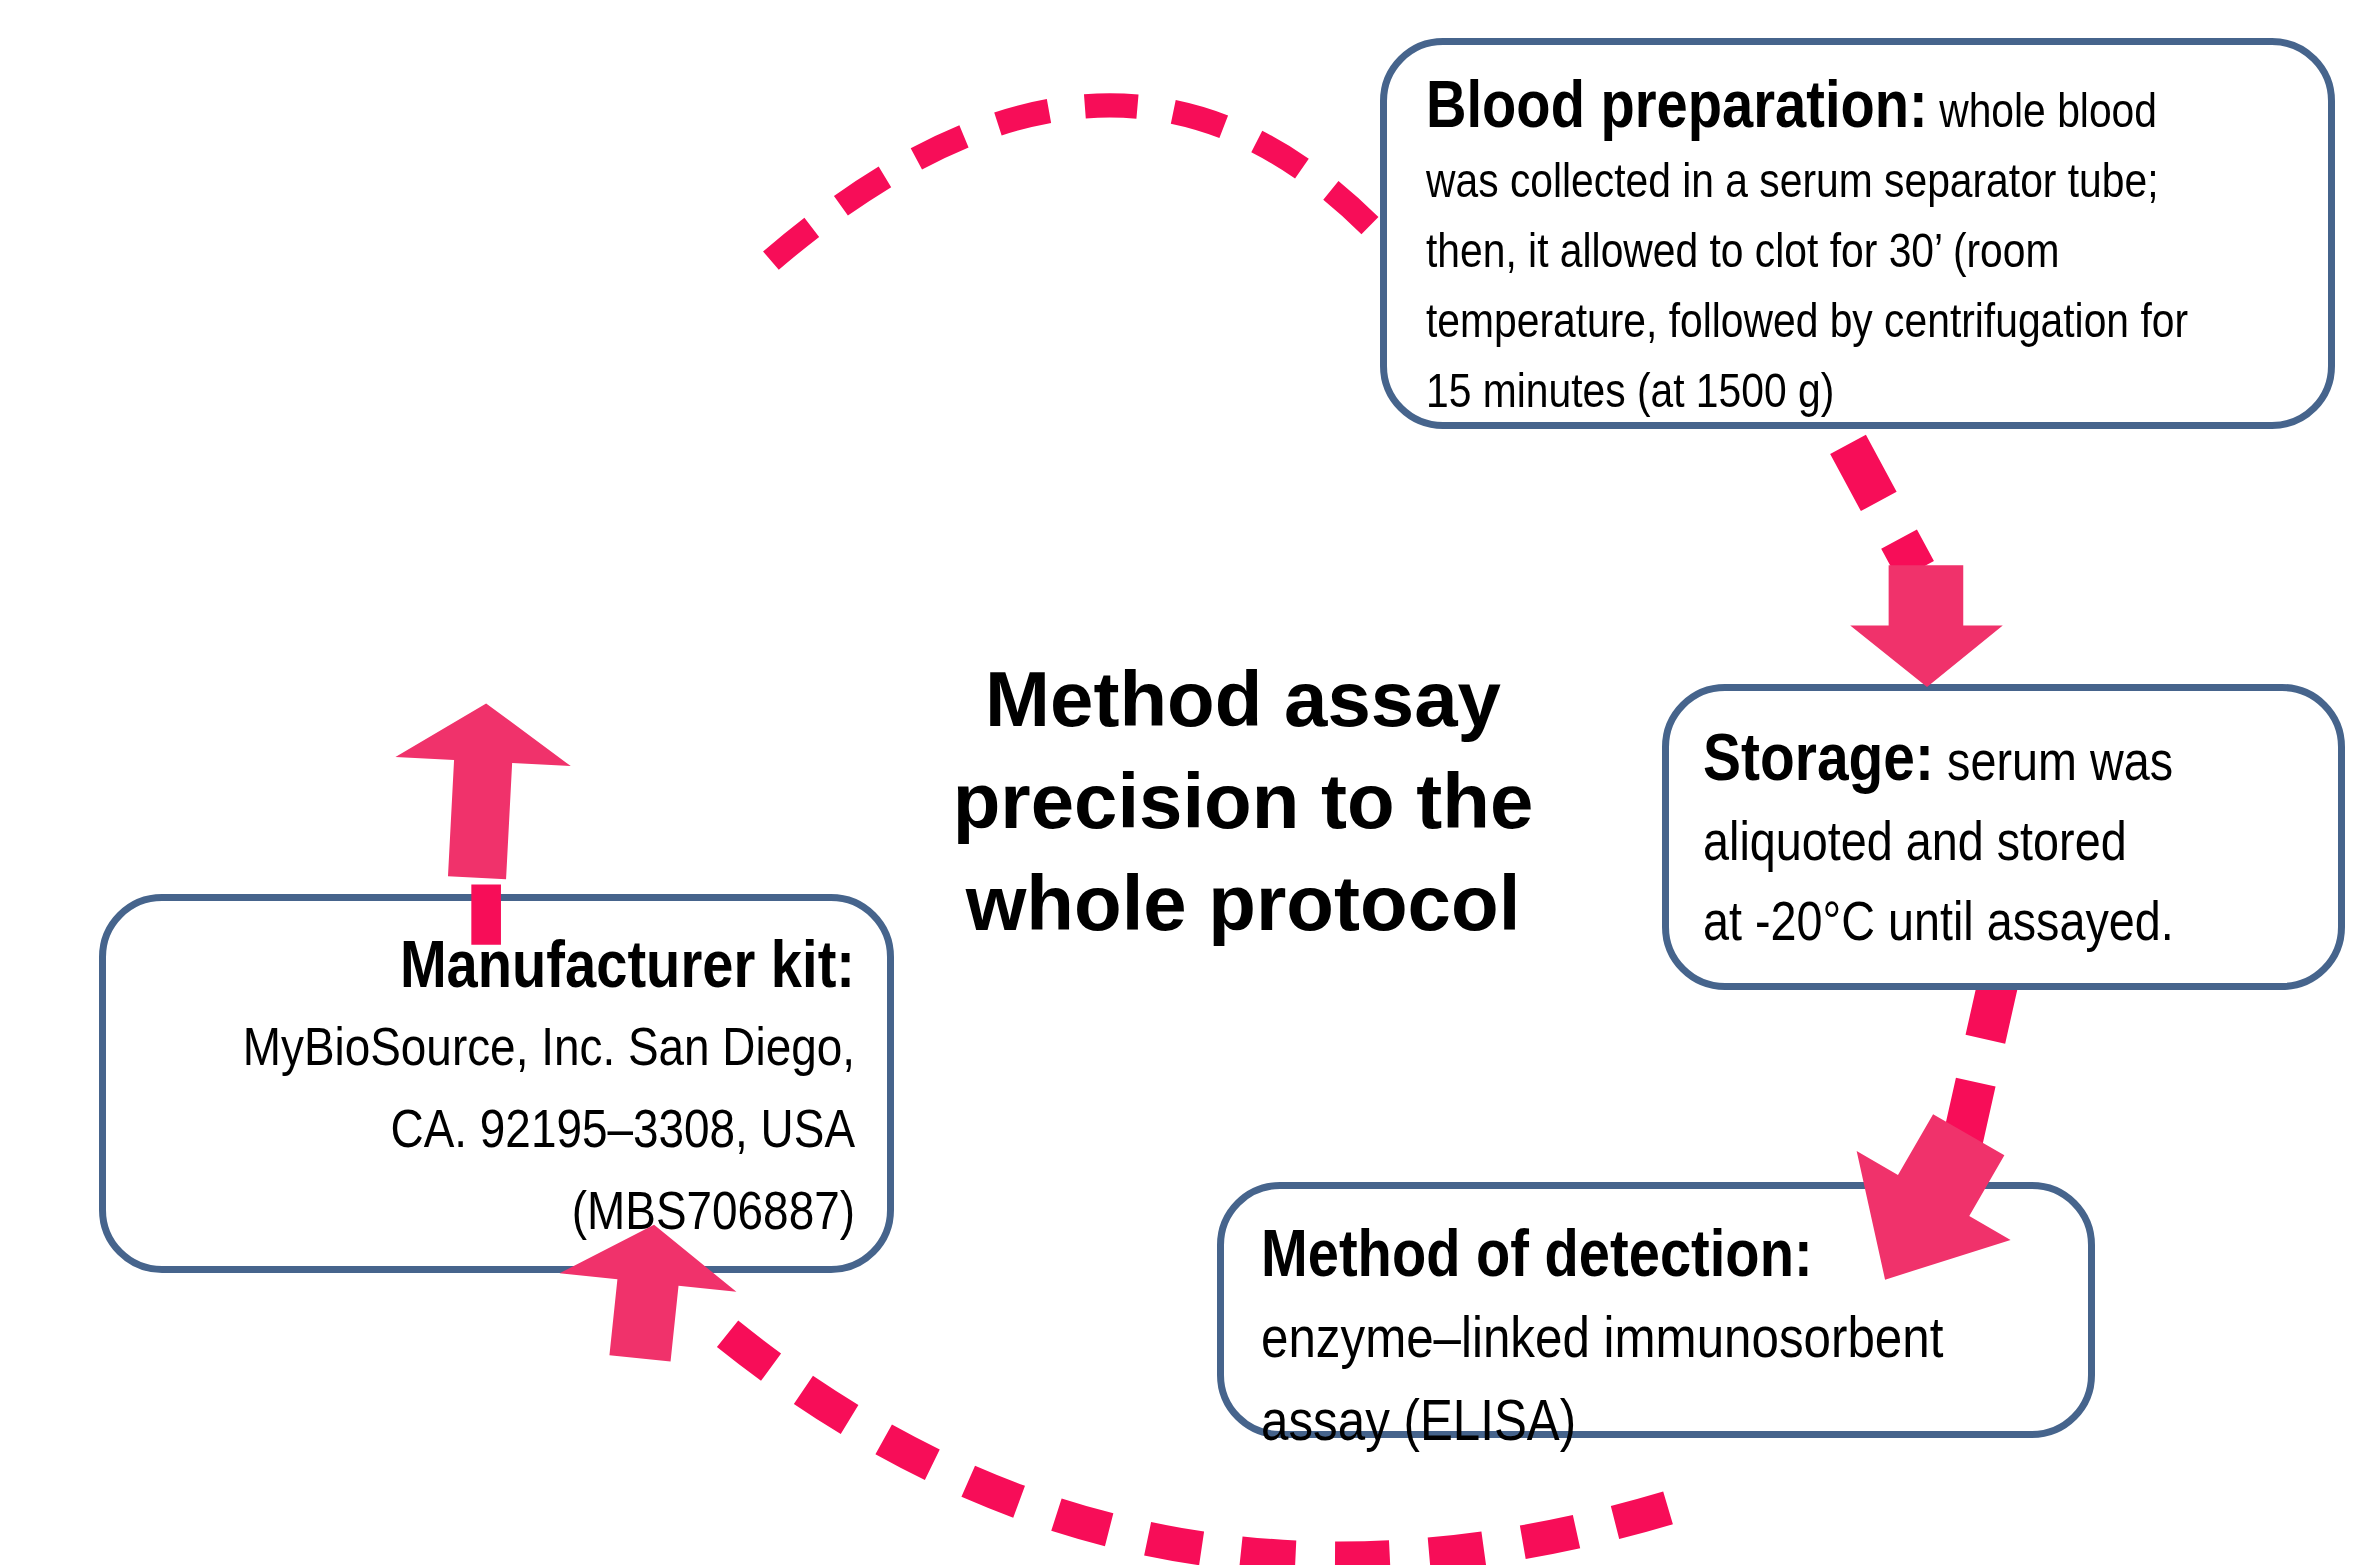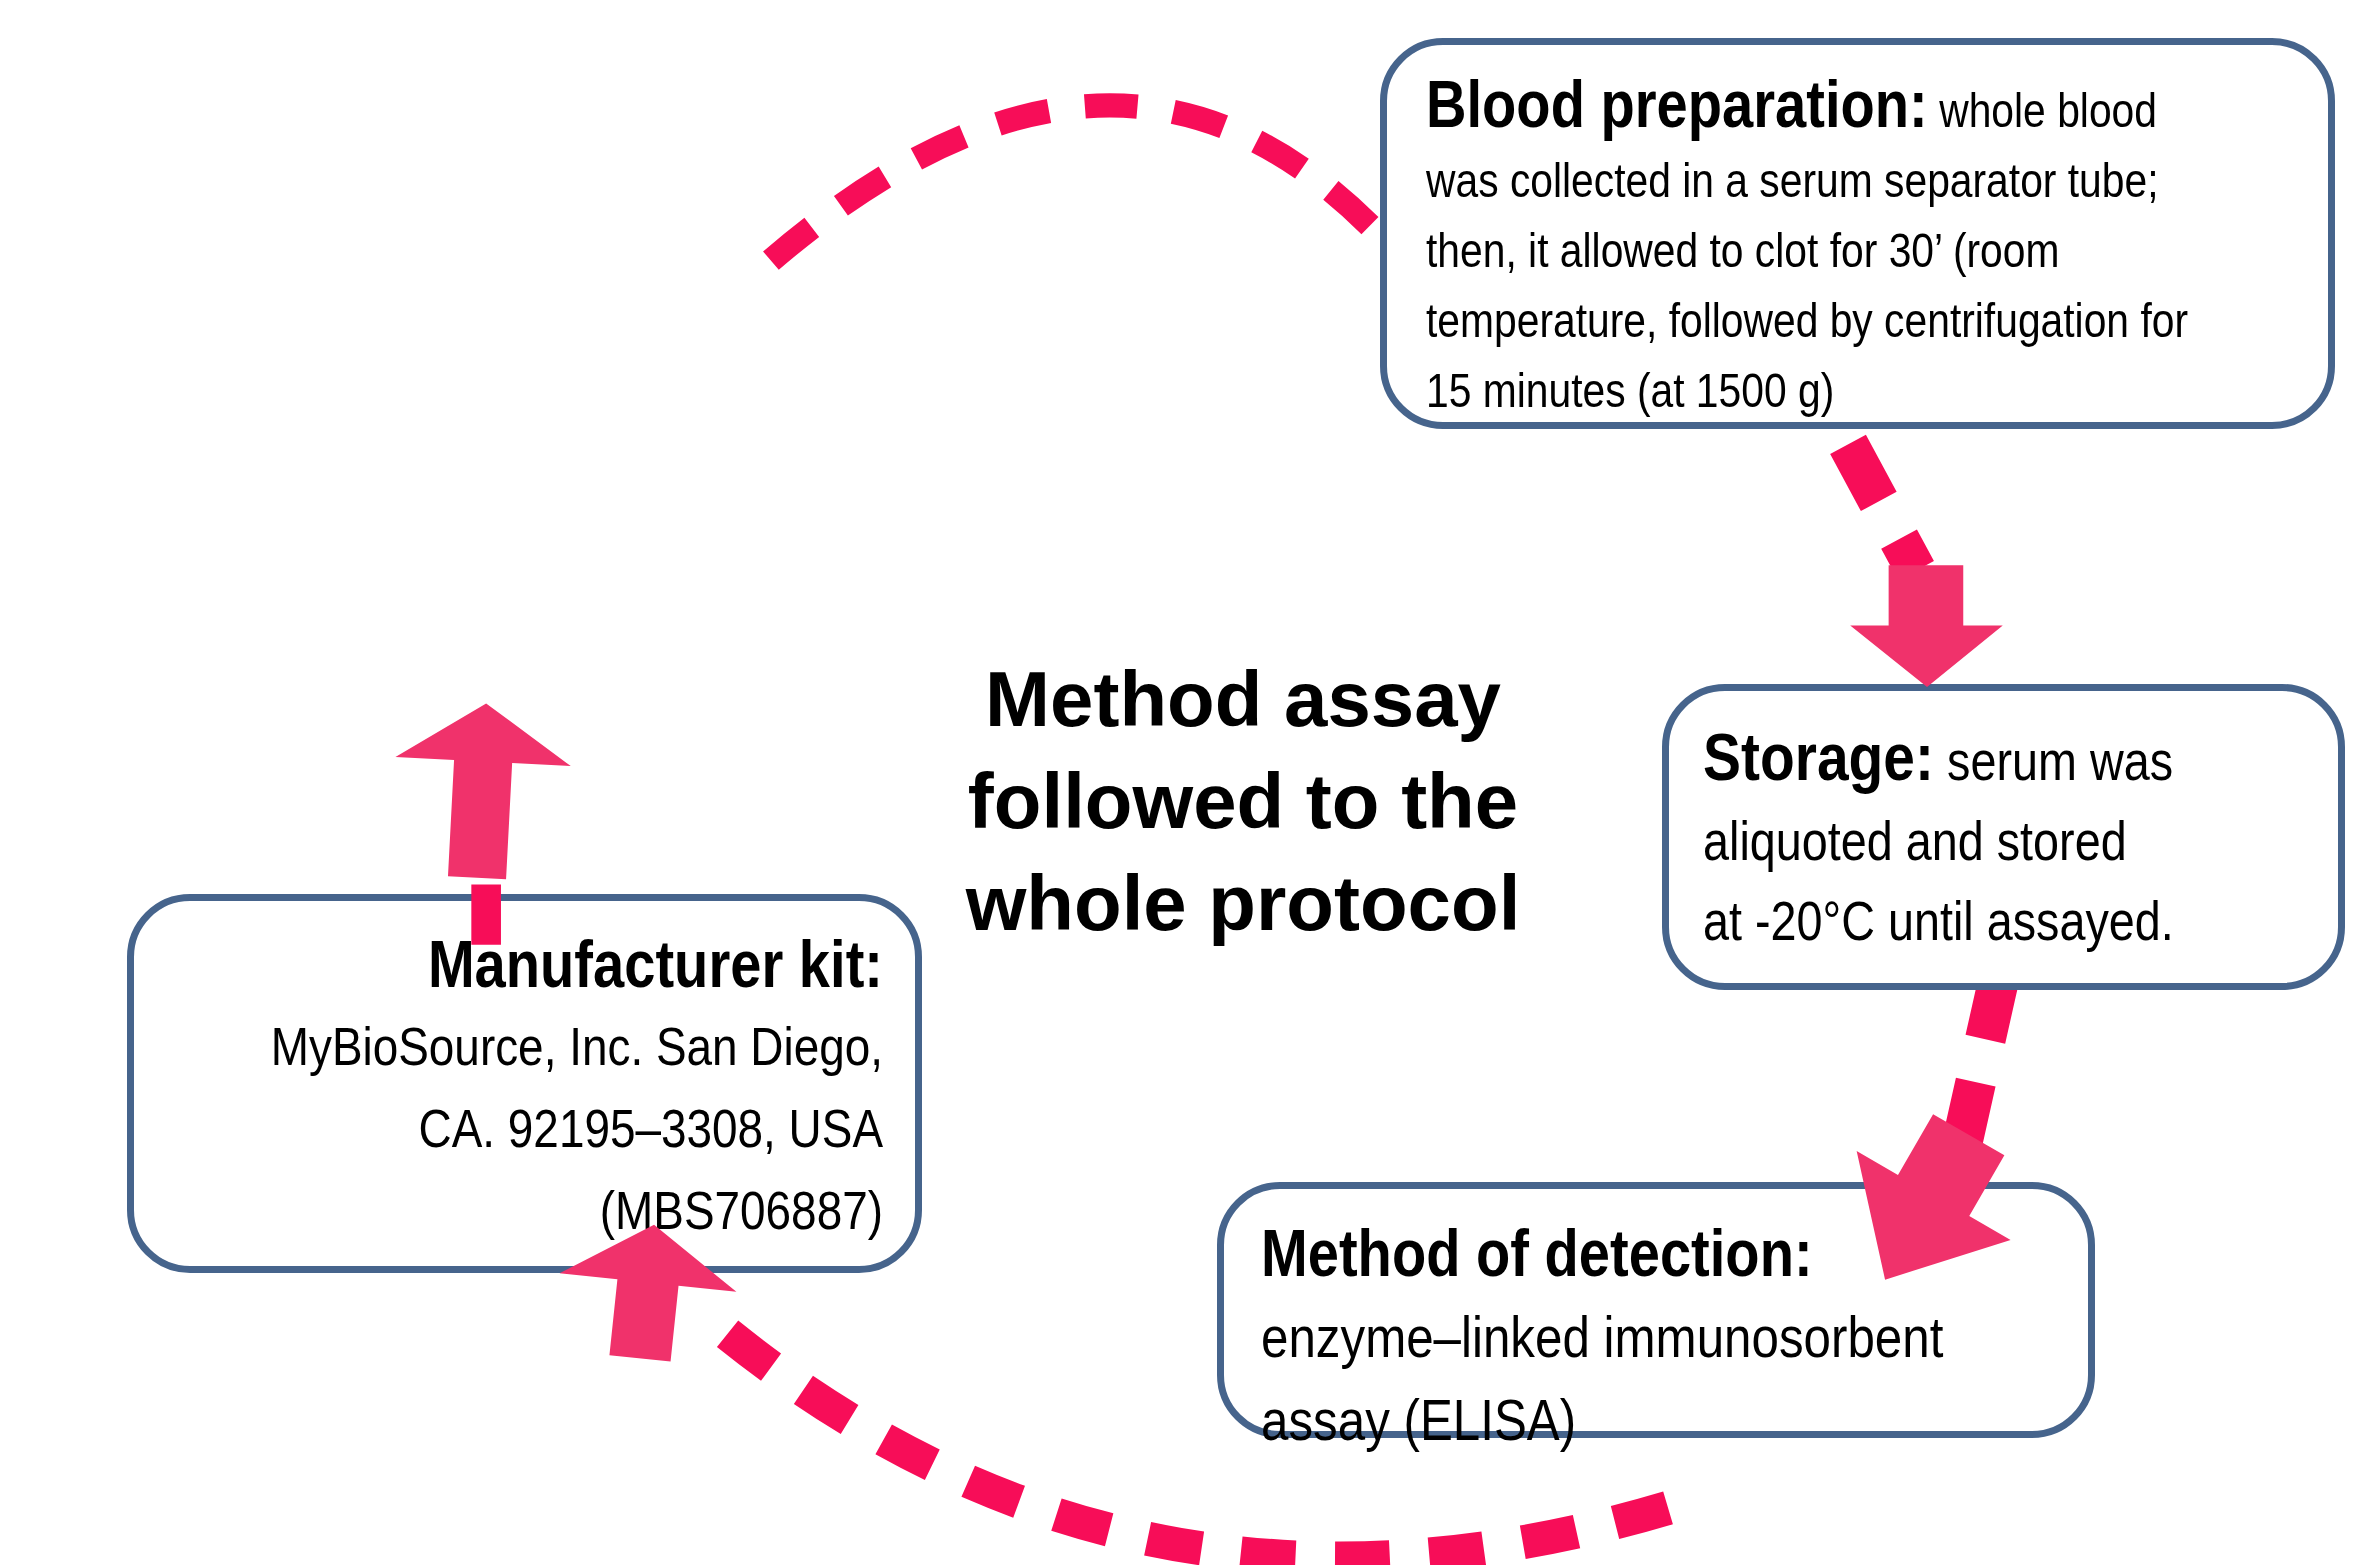--- a/index.html
+++ b/index.html
@@ -29,21 +29,21 @@
   .box-storage{left:1662px;top:684px;width:683px;height:306px;}
   .box-storage .txt{left:34px;top:26px;width:724px;}
   .box-storage .line{font-size:55px;line-height:80px;white-space:nowrap;}
   .box-storage .h{font-size:67px;}
   
   .box-method{left:1217px;top:1182px;width:878px;height:256px;}
   .box-method .txt{left:37px;top:23px;width:946px;}
   .box-method .line{font-size:58px;line-height:83px;white-space:nowrap;}
   .box-method .h{font-size:66px;}
   
-  .box-manufacturer{left:99px;top:894px;width:795px;height:379px;margin-left:28px;}
+  .box-manufacturer{left:99px;top:894px;width:795px;height:379px;}
   .box-manufacturer .txt{right:32px;top:22px;width:853px;}
   .box-manufacturer .line{font-size:54px;line-height:82px;white-space:nowrap;}
   .box-manufacturer .h{font-size:66px;}
   .suffix{margin-left:0.28em;}
   
   .center-title{position:absolute;left:859px;top:648px;width:768px;z-index:2;
         text-align:center;font-weight:700;font-size:78px;line-height:102px;}
 </style>
 </head>
 <body>
@@ -88,21 +88,21 @@
     <div class="txt right">
       <div class="line h">Manufacturer kit:</div>
       <div class="line">MyBioSource, Inc. San Diego,</div>
       <div class="line">CA. 92195–3308, USA</div>
       <div class="line">(MBS706887)</div>
     </div>
   </div>
 
   <div class="center-title">
     <div>Method assay</div>
-    <div>followed to the</div>
+    <div>precision to the</div>
     <div>whole protocol</div>
   </div>
 
   <svg class="layer arrows" viewBox="0 0 4312 2854">
     <polygon points="3442,1030 3578,1030 3578,1140 3650,1140 3512,1252 3372,1140 3442,1140" fill="#F0326B"></polygon>
     <g transform="translate(3588,2068) rotate(30)">
       <polygon points="-75,0 75,0 75,128 162,128 0,305 -162,128 -75,128" fill="#F0326B"></polygon>
     </g>
     <g transform="translate(1192,2232) rotate(6)">
       <polygon points="0,0 -162,106 -56,106 -56,245 56,245 56,106 162,106" fill="#F0326B"></polygon>

